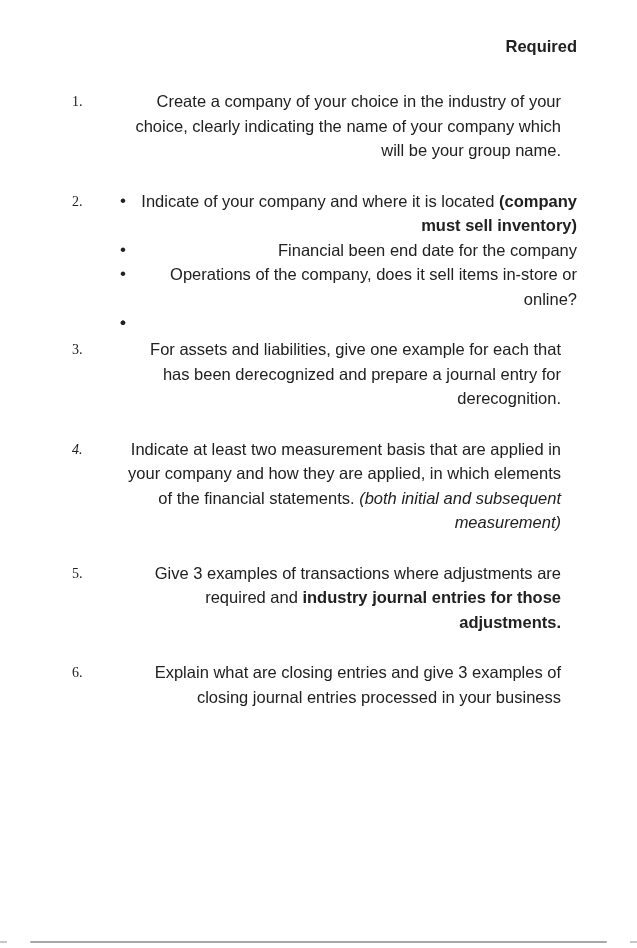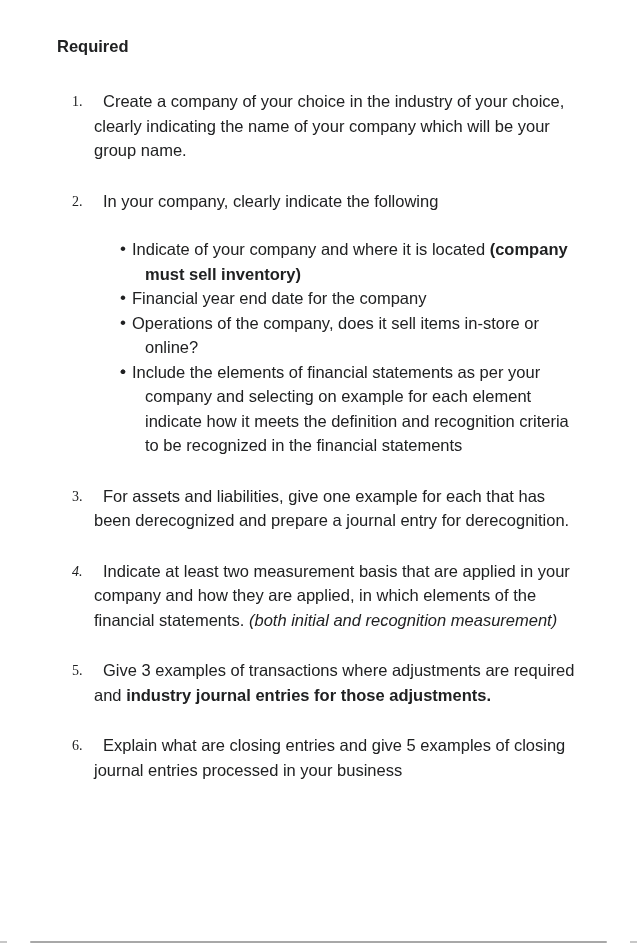--- a/index.html
+++ b/index.html
@@ -8,20 +8,21 @@
     background: #ffffff;
   }
   .page {
     position: relative;
     width: 637px;
     height: 948px;
     background: #ffffff;
     overflow: hidden;
     font-family: "Liberation Sans", sans-serif;
     color: #202122;
+    text-align: right;
   }
   .content {
     padding: 36px 60px 0 57px;
   }
   .heading {
     font-size: 16.5px;
     font-weight: 700;
     margin: 0 0 33px 0;
     line-height: 20px;
   }
@@ -43,21 +44,21 @@
     top: 1px;
     font-family: "Liberation Serif", serif;
     font-size: 14px;
     line-height: 24px;
     color: #202122;
   }
   .req-item .num.italic {
     font-style: italic;
   }
   .body-text {
-    margin: 0;
+    margin: 16px;
     text-indent: 9px;
   }
   .seg-bold { font-weight: 700; }
   .seg-italic { font-style: italic; }
   .bullet-list {
     list-style: none;
     margin: 24px 0 0 0;
     padding: 0;
   }
   .bullet-item {
@@ -101,62 +102,60 @@
 
     <ol class="req-list">
 
       <li class="req-item">
         <span class="num">1.</span>
         <p class="body-text"><span>Create a company of your choice in the industry of your choice, clearly indicating the name of your company which will be your group name.</span></p>
       </li>
 
       <li class="req-item">
         <span class="num">2.</span>
-        <p class="body-text"><span>In your company, clearly indicate the following</span></p>
         <ul class="bullet-list">
           <li class="bullet-item">
             <span class="dot">•</span>
             <span>Indicate of your company and where it is located </span><span class="seg-bold">(company must sell inventory)</span>
           </li>
           <li class="bullet-item">
             <span class="dot">•</span>
-            <span>Financial year end date for the company</span>
+            <span>Financial been end date for the company</span>
           </li>
           <li class="bullet-item">
             <span class="dot">•</span>
             <span>Operations of the company, does it sell items in-store or online?</span>
           </li>
           <li class="bullet-item">
             <span class="dot">•</span>
           </li>
           <li class="bullet-item">
             <span class="dot">•</span>
-            <span>Include the elements of financial statements as per your company and selecting on example for each element indicate how it meets the definition and recognition criteria to be recognized in the financial statements</span>
           </li>
         </ul>
       </li>
 
       <li class="req-item">
         <span class="num">3.</span>
         <p class="body-text"><span>For assets and liabilities, give one example for each that has been derecognized and prepare a journal entry for derecognition.</span></p>
       </li>
 
       <li class="req-item">
         <span class="num italic">4.</span>
-        <p class="body-text"><span>Indicate at least two measurement basis that are applied in your company and how they are applied, in which elements of the financial statements. </span><span class="seg-italic">(both initial and recognition measurement)</span></p>
+        <p class="body-text"><span>Indicate at least two measurement basis that are applied in your company and how they are applied, in which elements of the financial statements. </span><span class="seg-italic">(both initial and subsequent measurement)</span></p>
       </li>
 
       <li class="req-item">
         <span class="num">5.</span>
         <p class="body-text"><span>Give 3 examples of transactions where adjustments are required and </span><span class="seg-bold">industry journal entries for those adjustments.</span></p>
       </li>
 
       <li class="req-item">
         <span class="num">6.</span>
-        <p class="body-text"><span>Explain what are closing entries and give 5 examples of closing journal entries processed in your business</span></p>
+        <p class="body-text"><span>Explain what are closing entries and give 3 examples of closing journal entries processed in your business</span></p>
       </li>
 
     </ol>
   </div>
 
   <div class="corner-mark left"></div>
   <div class="page-divider"></div>
   <div class="corner-mark right"></div>
 </div>
 

